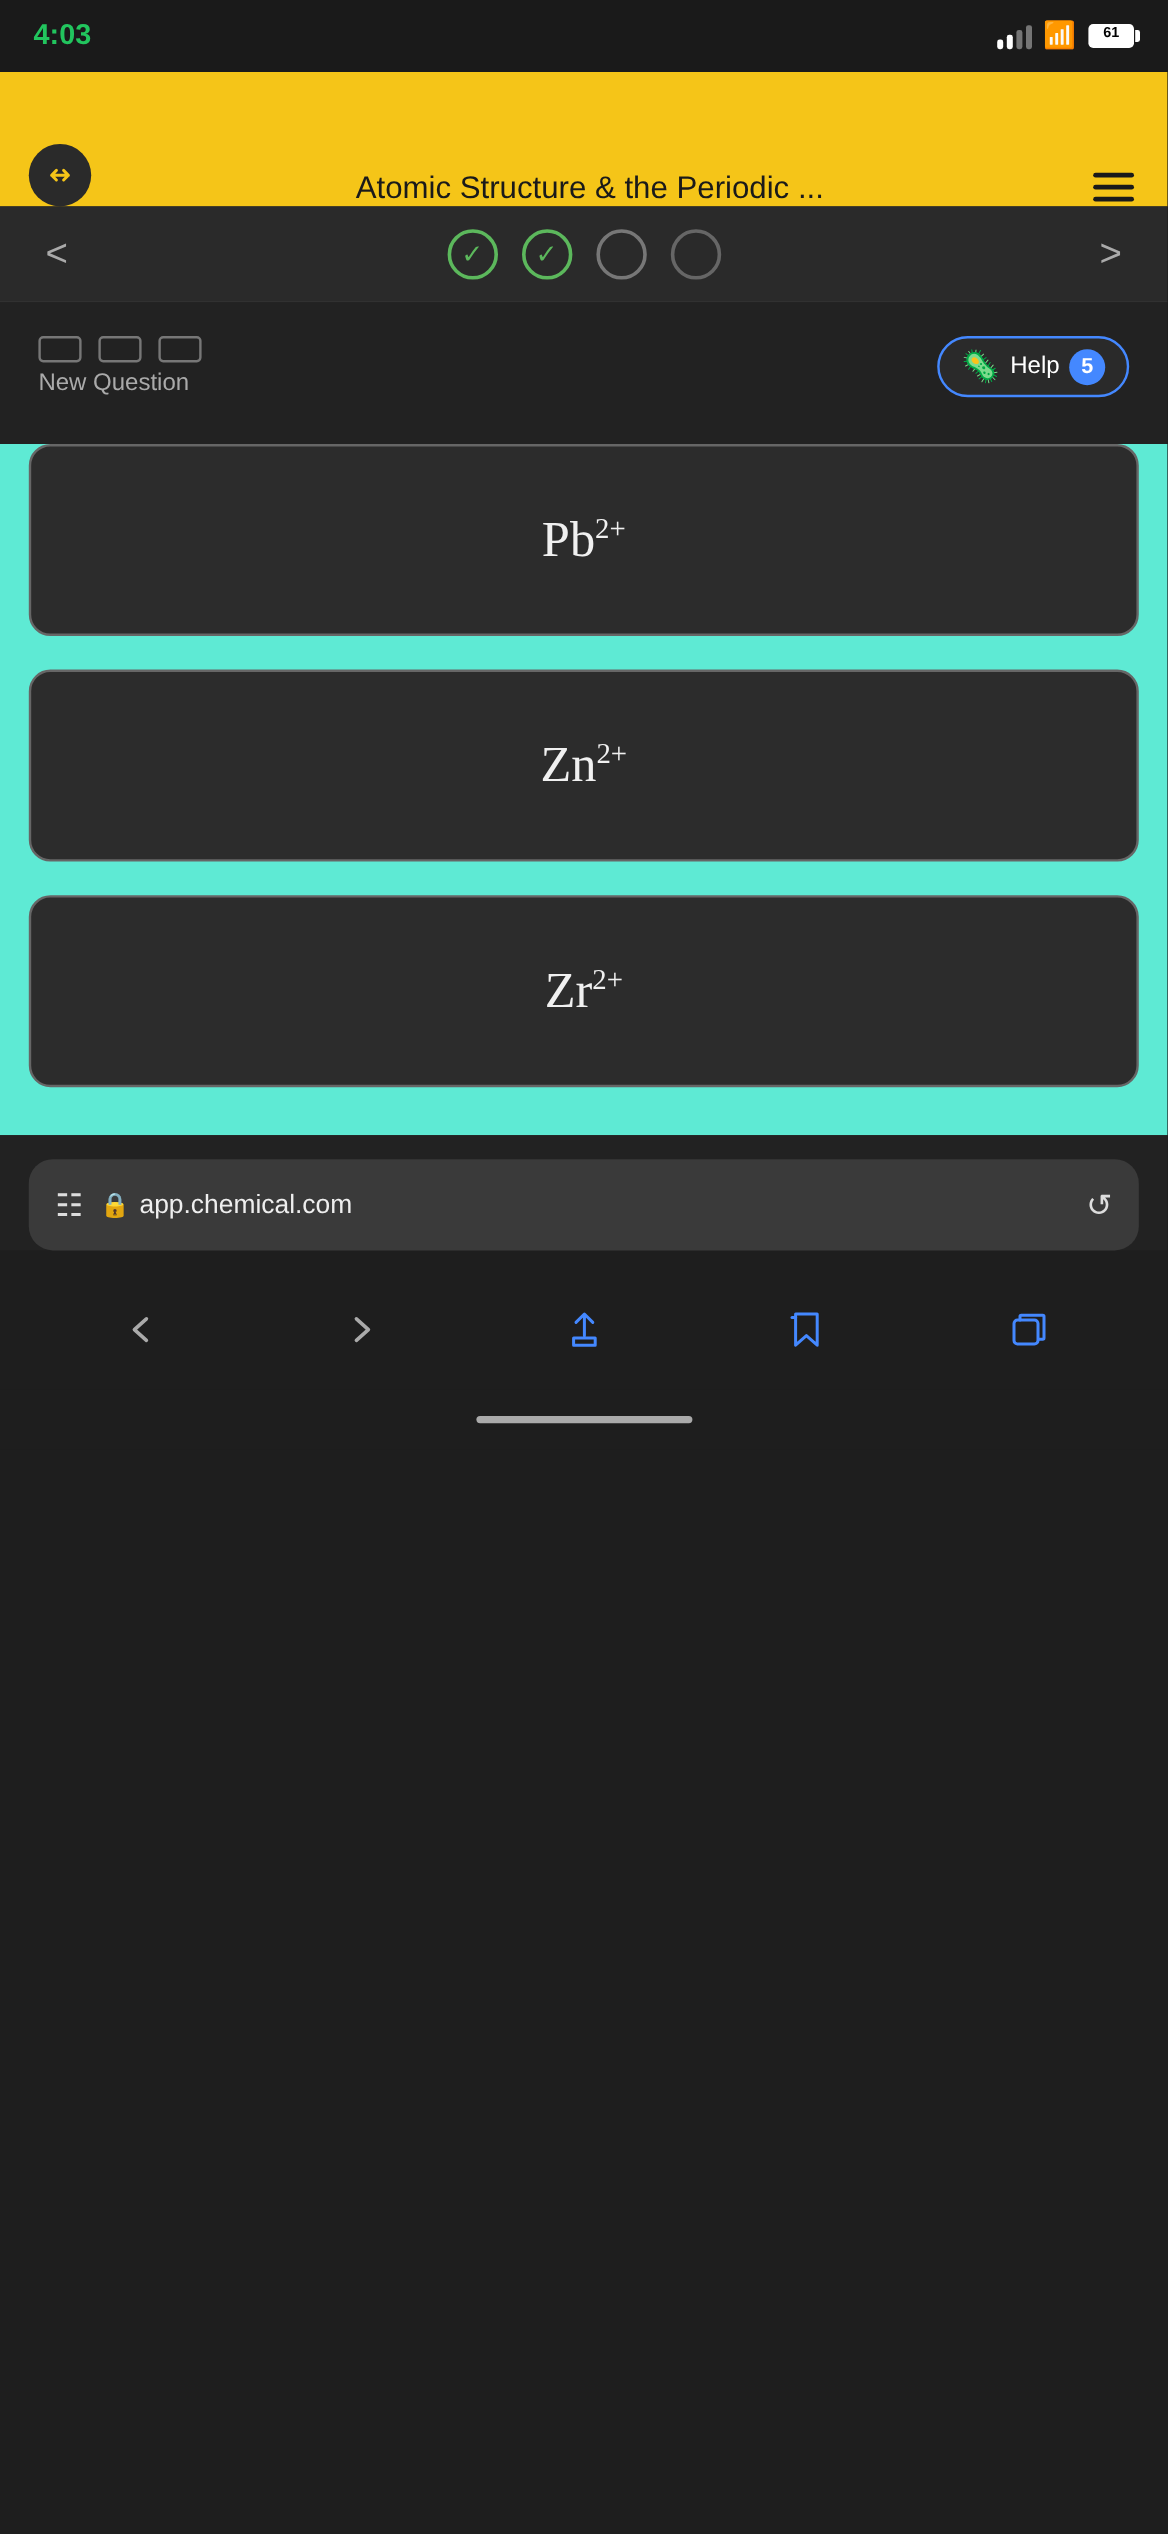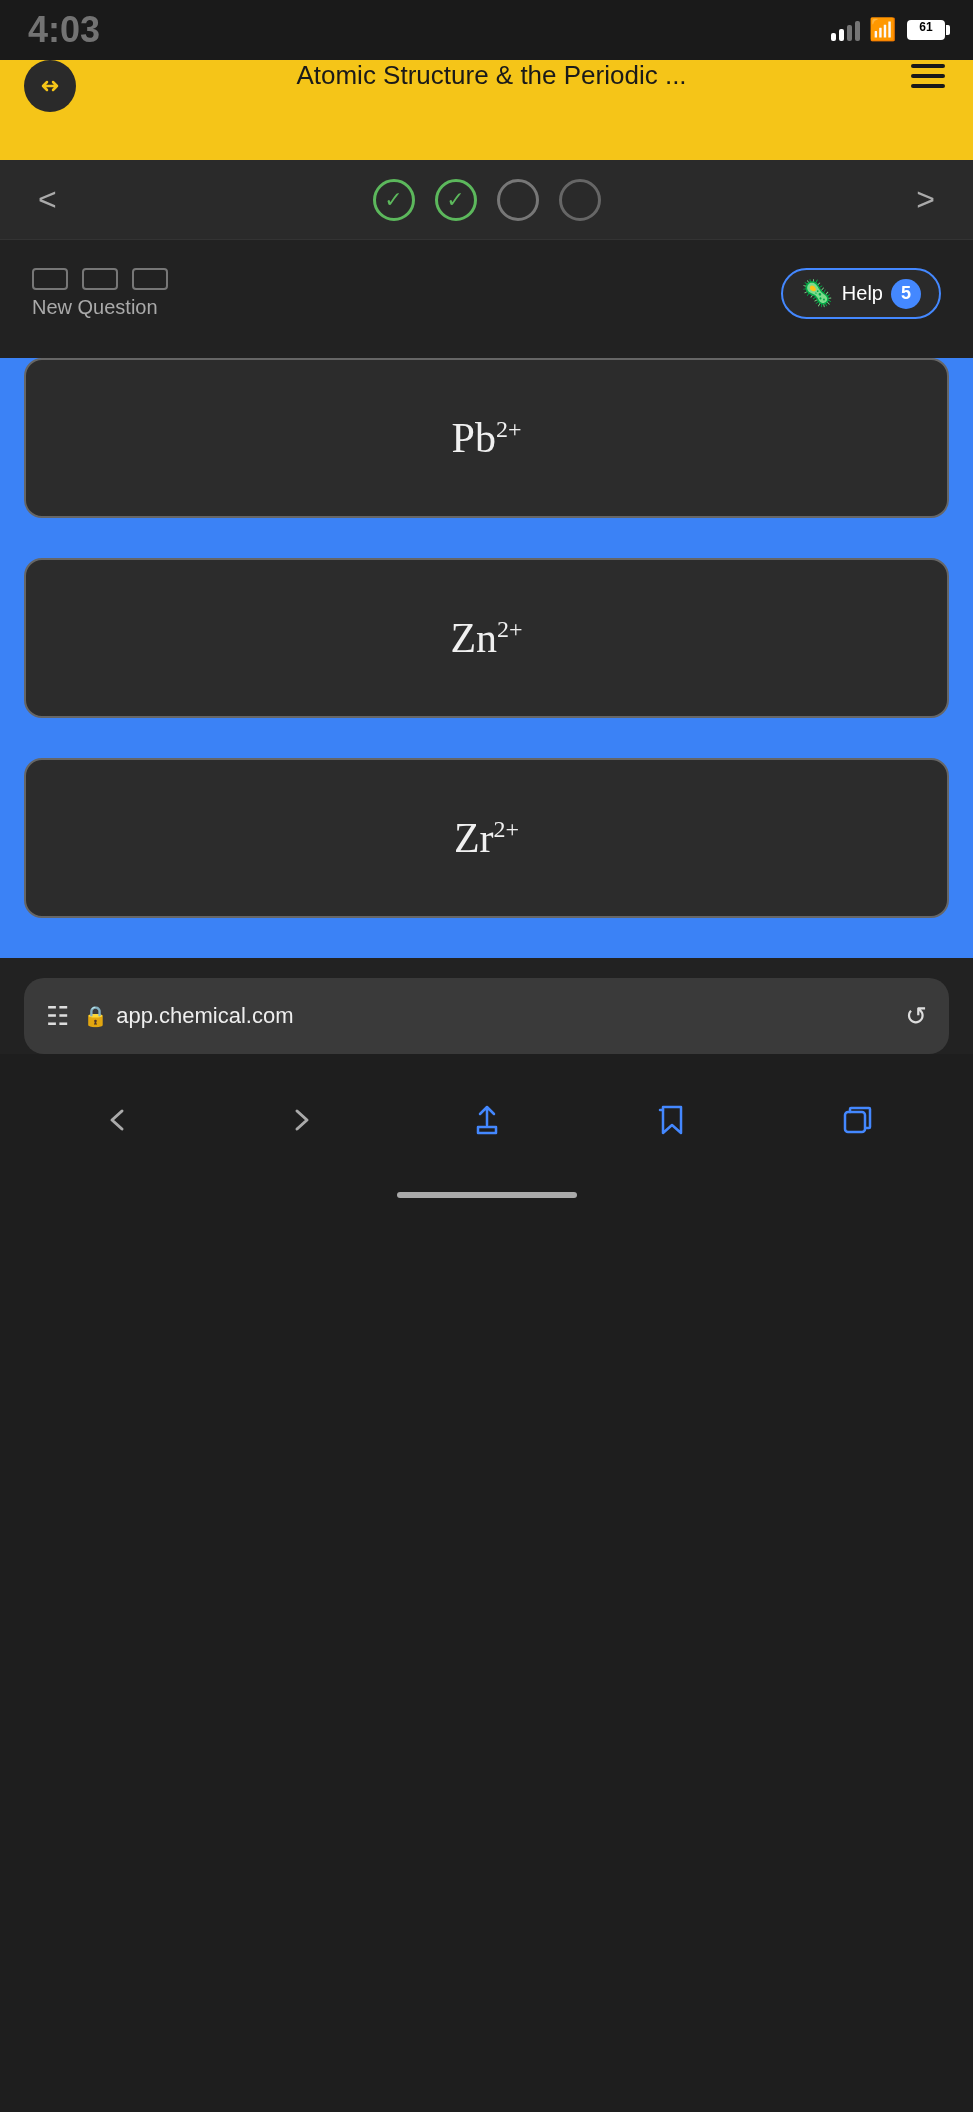--- a/index.html
+++ b/index.html
@@ -17,23 +17,23 @@
     
     .status-bar {
       background: #1a1a1a;
       height: 60px;
       display: flex;
       align-items: center;
       justify-content: space-between;
       padding: 0 28px;
     }
     .status-time {
-      font-size: 36px;
+      font-size: 24px;
       font-weight: 700;
-      color: #737373;
+      color: #22c55e;
     }
     .status-icons {
       display: flex;
       align-items: center;
       gap: 10px;
     }
     .signal-bars {
       display: flex;
       align-items: flex-end;
       gap: 3px;
@@ -72,23 +72,23 @@
       transform: translateY(-50%);
       width: 4px;
       height: 10px;
       background: #fff;
       border-radius: 0 2px 2px 0;
     }
 
     
     .header-bar {
       background: #F5C518;
-      height: 100px;
-      display: flex;
-      align-items: flex-start;
+      height: 112px;
+      display: flex;
+      align-items: flex-end;
       justify-content: space-between;
       padding: 0 24px;
     }
     .header-back-btn {
       width: 52px;
       height: 52px;
       border-radius: 50%;
       background: #2a2a2a;
       display: flex;
       align-items: center;
@@ -230,25 +230,25 @@
       font-size: 30px;
       font-weight: 400;
       color: #f0f0f0;
       line-height: 1.4;
       margin-top: 16px;
       margin-bottom: 32px;
     }
 
     
     .answers-container {
-      background: #3b82f6;
+      background: #5eead4;
       padding: 0 24px 40px 24px;
       display: flex;
       flex-direction: column;
-      gap: 40px;
+      gap: 28px;
     }
     .answer-option {
       background: #2c2c2c;
       border: 2px solid #666;
       border-radius: 18px;
       height: 160px;
       display: flex;
       align-items: center;
       justify-content: center;
       cursor: pointer;

